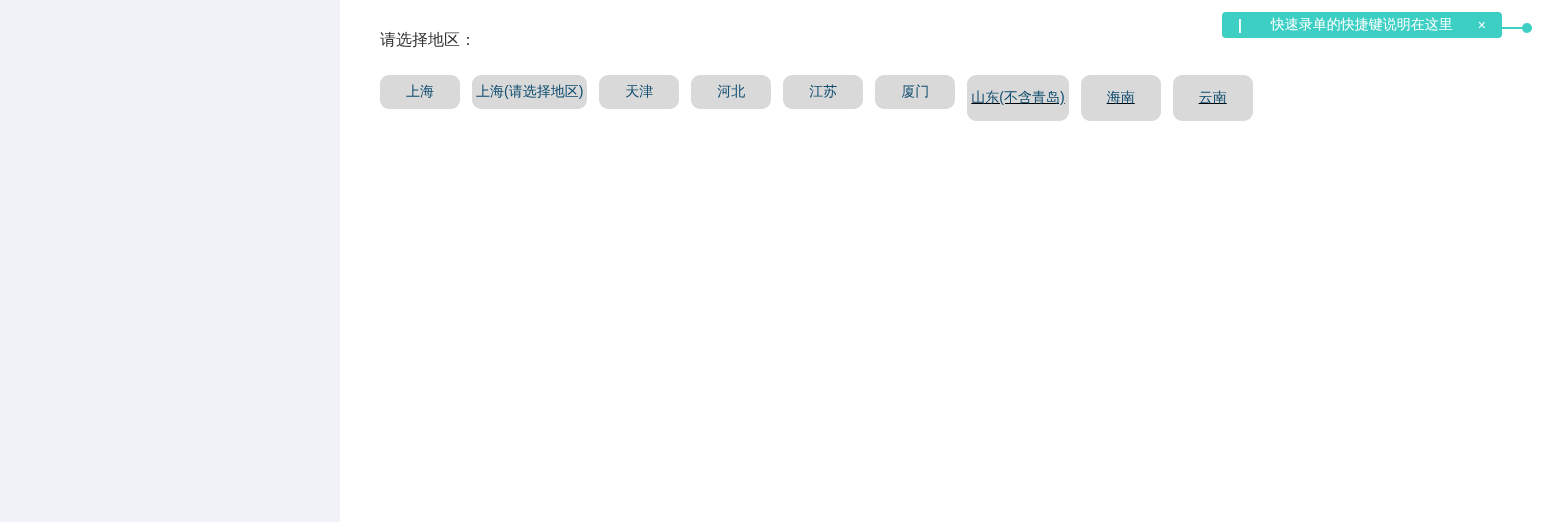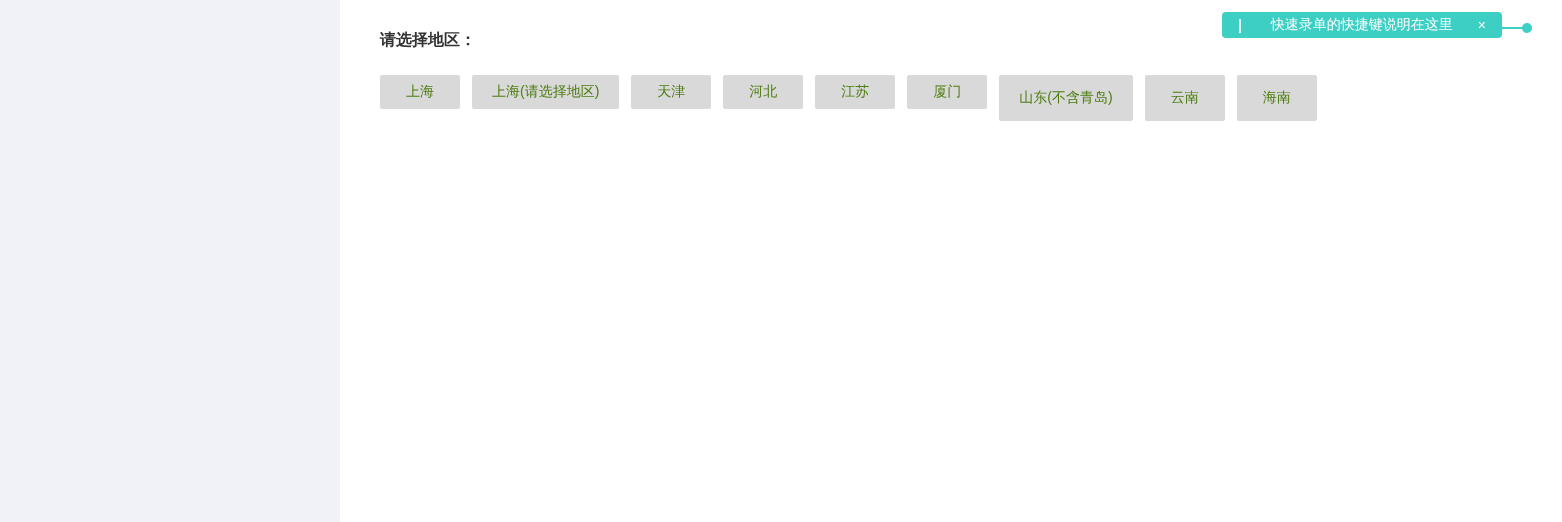--- a/index.html
+++ b/index.html
@@ -33,36 +33,36 @@
       top: 0;
       width: 340px;
       height: 100%;
       background: #f0f2f7;
     }
 
     .page-title {
       font-size: 16px;
       color: #333;
       margin-bottom: 24px;
-      font-weight: bold;
+      font-weight: normal;
     }
 
     .region-buttons {
       display: flex;
       flex-wrap: wrap;
       gap: 12px;
     }
 
     .region-btn {
       background: #d9d9d9;
       border: none;
-      border-radius: 2px;
-      color: #4d7c0f;
+      border-radius: 9px;
+      color: #0c4a6e;
       font-size: 14px;
-      padding: 8px 20px;
+      padding: 8px 4px;
       cursor: pointer;
       min-width: 80px;
       text-align: center;
       white-space: nowrap;
     }
 
     
     .tooltip-banner {
       position: absolute;
       top: 12px;
@@ -119,20 +119,21 @@
       display: flex;
       flex-wrap: nowrap;
       gap: 12px;
       margin-bottom: 12px;
     }
 
     .row2 {
       display: flex;
       flex-wrap: nowrap;
       gap: 12px;
+      text-decoration: underline;
     }
   </style>
 </head>
 <body>
 
 <div class="sidebar"></div>
 
 <div class="main-content">
   <div class="page-title">请选择地区：</div>
 
@@ -140,22 +141,22 @@
     <div class="row1">
     <button class="region-btn">上海</button>
         <button class="region-btn">上海(请选择地区)</button>
         <button class="region-btn">天津</button>
         <button class="region-btn">河北</button>
         <button class="region-btn">江苏</button>
         <button class="region-btn">厦门</button>
       </div>
     <div class="row2">
     <button class="region-btn">山东(不含青岛)</button>
+        <button class="region-btn">海南</button>
         <button class="region-btn">云南</button>
-        <button class="region-btn">海南</button>
       </div>
   </div>
 </div>
 
 <div class="tooltip-banner">
   <span>快速录单的快捷键说明在这里</span>
   <button class="tooltip-close">×</button>
 </div>
 
 <div class="tooltip-line"></div>

